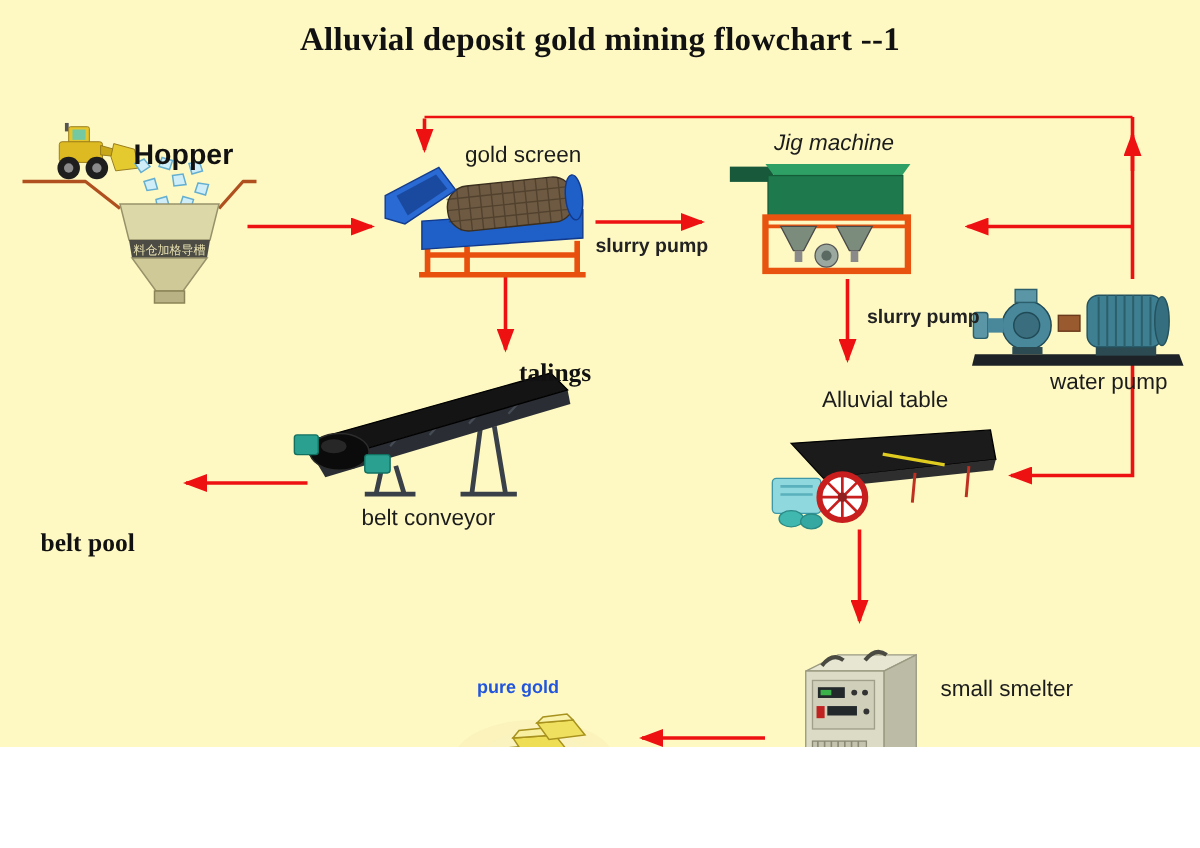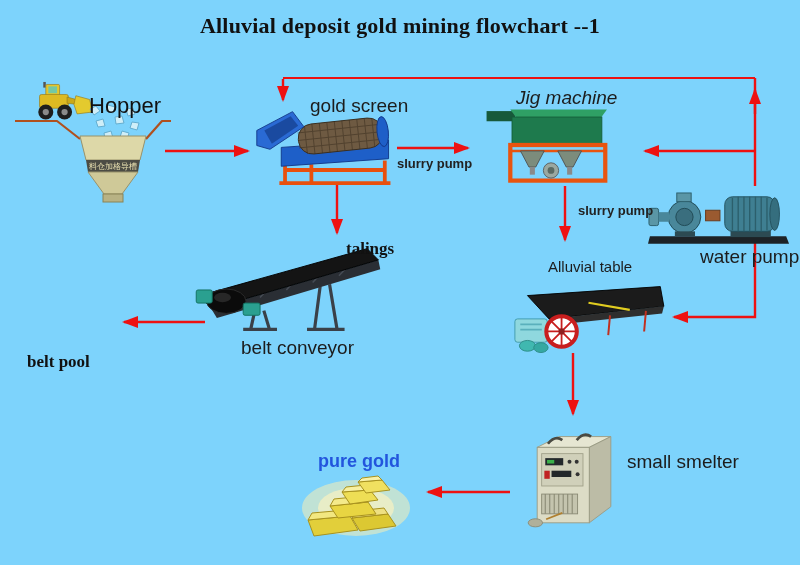--- a/index.html
+++ b/index.html
@@ -2,36 +2,36 @@
 <html style="--arrow: #ee1111; --ground: #b0501e; --gold-blue: #2255dd;"><head>
 <meta charset="utf-8">
 <style>
   :root{
     --arrow:#ee1111;
     --ground:#b0501e;
     --gold-blue:#2255dd;
   }
   html,body{margin:0;padding:0;background:#ffffff;}
   .canvas{
-    position:relative;width:800px;height:565px;background:#7dd3fc;
+    position:relative;width:800px;height:498px;background:#fef9c3;
     font-family:"Liberation Sans",sans-serif;overflow:hidden;
   }
   .abs{position:absolute;}
   .title{
     left:0;right:0;top:13px;text-align:center;
     font-family:"Liberation Serif",serif;font-weight:bold;font-size:22px;color:#111;
     letter-spacing:.2px;
   }
   .lbl{color:#1c1c1c;white-space:nowrap;line-height:1.1;}
-  .sans17{font-size:19px;}
+  .sans17{font-size:15px;}
   .sans13{font-size:13px;color:#222;font-weight:bold;}
   .sans15{font-size:15px;}
   .serifb{font-family:"Liberation Serif",serif;font-weight:bold;font-size:17px;color:#111;margin-top:44px;}
-  .hopperlbl{font-weight:normal;font-size:22px;color:#111;}
-  .puregold{font-weight:bold;font-size:18px;color:var(--gold-blue);}
+  .hopperlbl{font-weight:bold;font-size:19px;color:#111;}
+  .puregold{font-weight:bold;font-size:12px;color:var(--gold-blue);}
   svg{display:block;overflow:visible;}
   .flow{stroke:var(--arrow);stroke-width:2.4;fill:none;}
   .flow-thin{stroke:var(--arrow);stroke-width:1.8;fill:none;}
   .ah-fill{fill:var(--arrow);}
   .gline{stroke:var(--ground);stroke-width:2.2;fill:none;stroke-linejoin:round;}
 </style>
 </head>
 <body>
 
 <div class="canvas">

